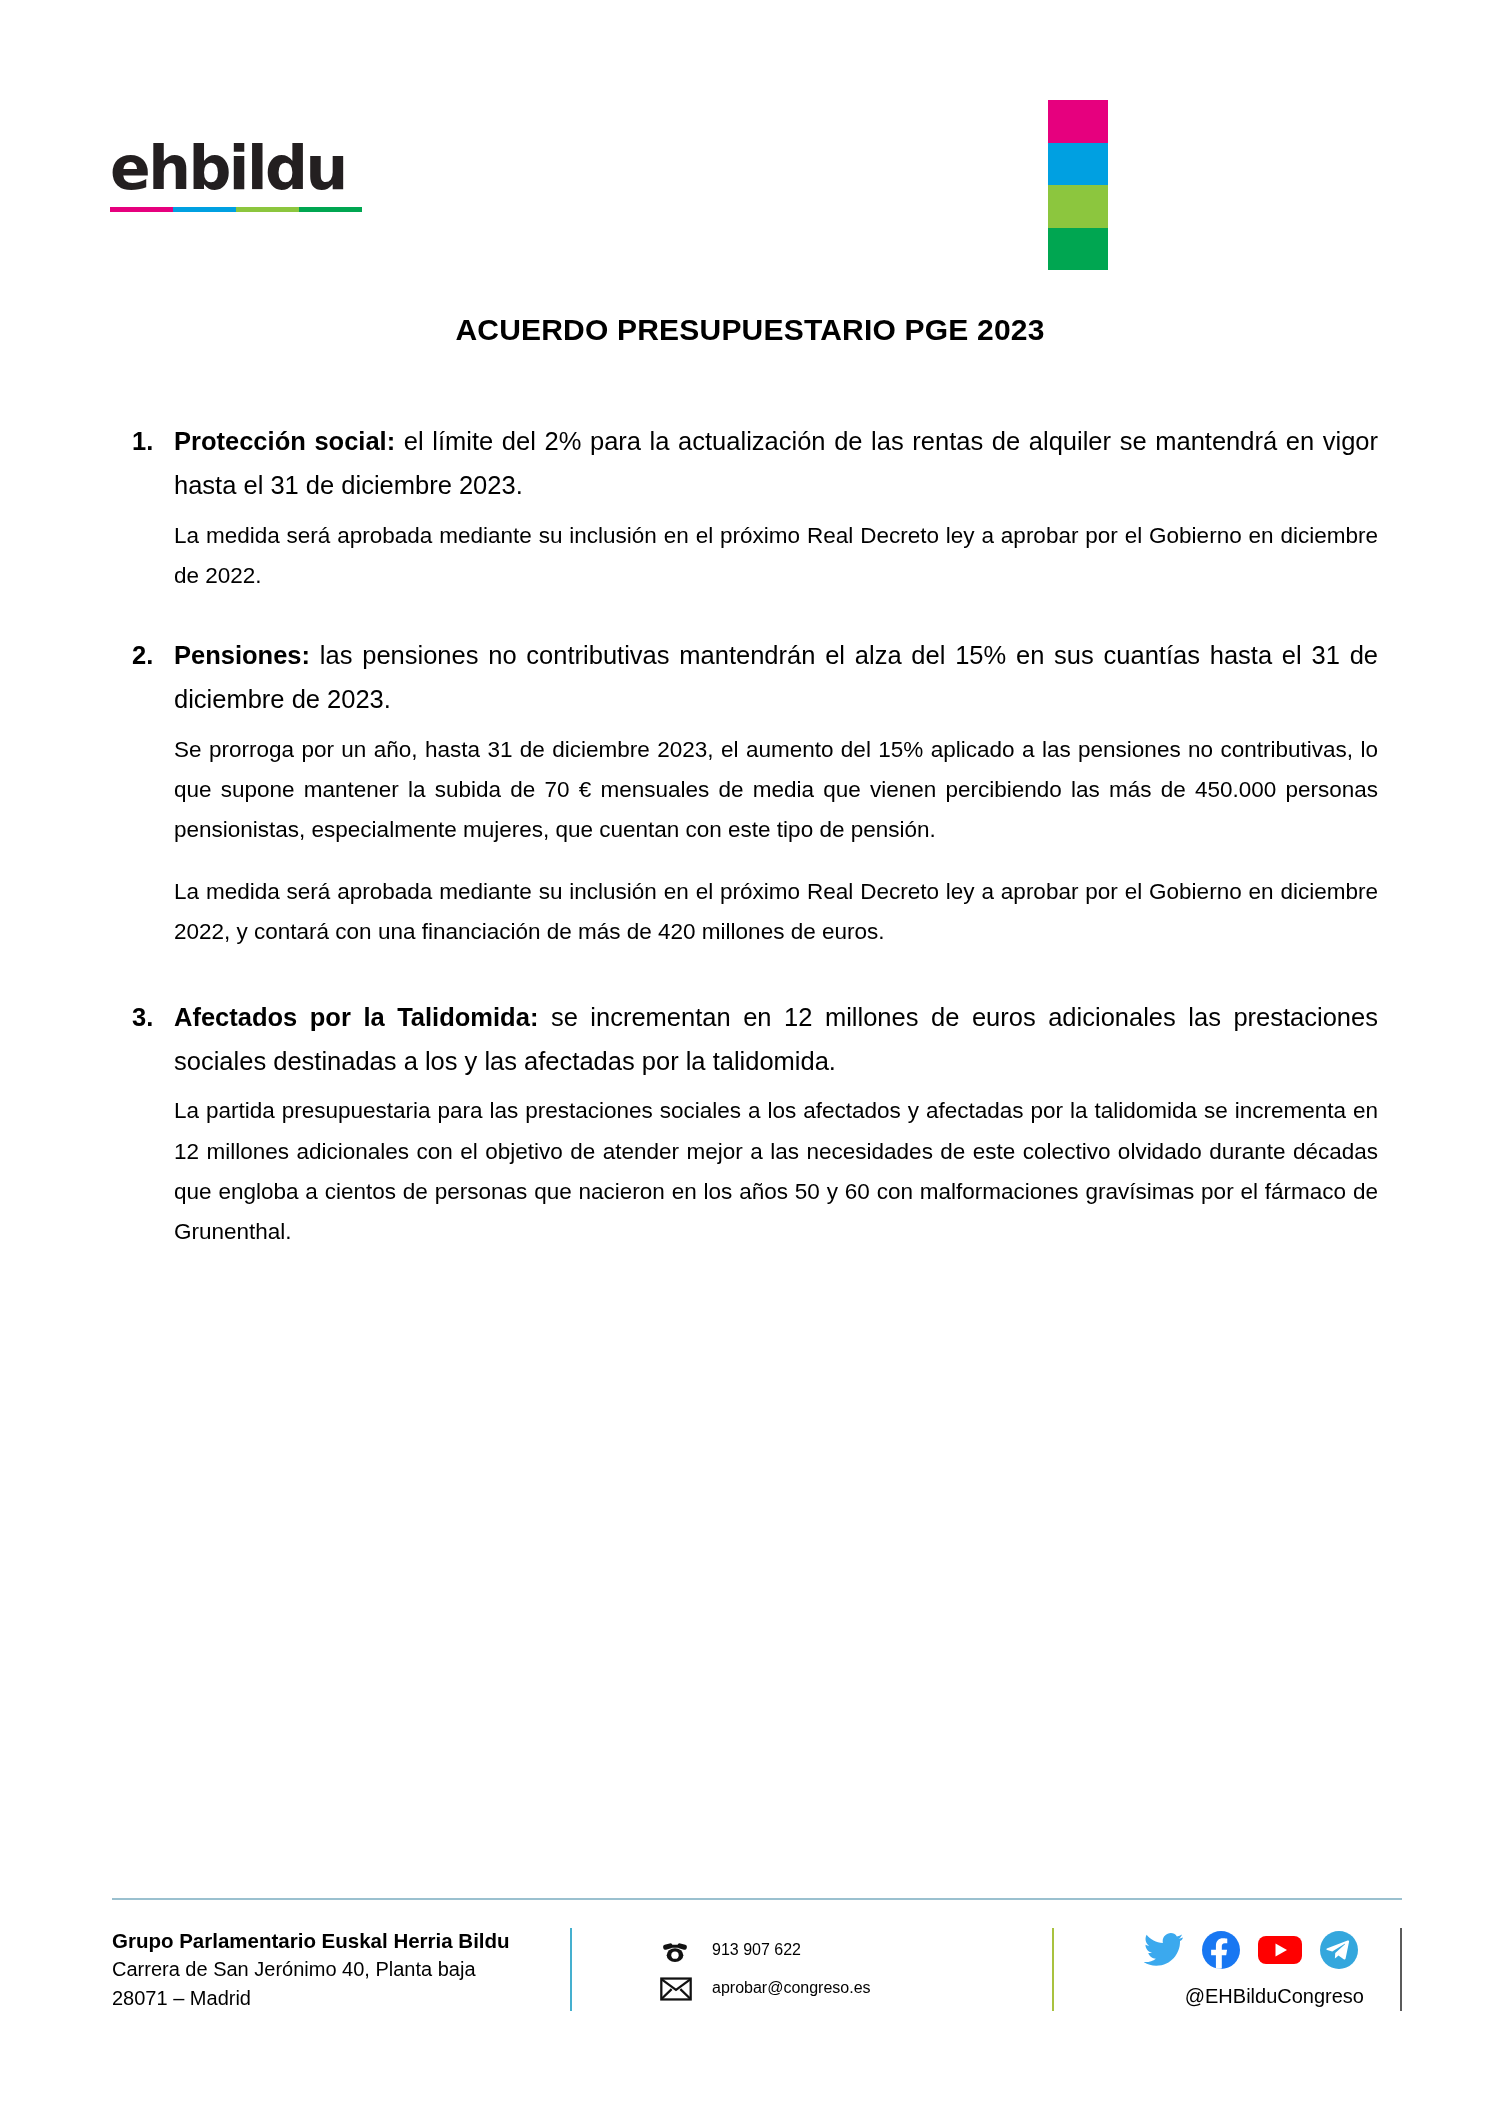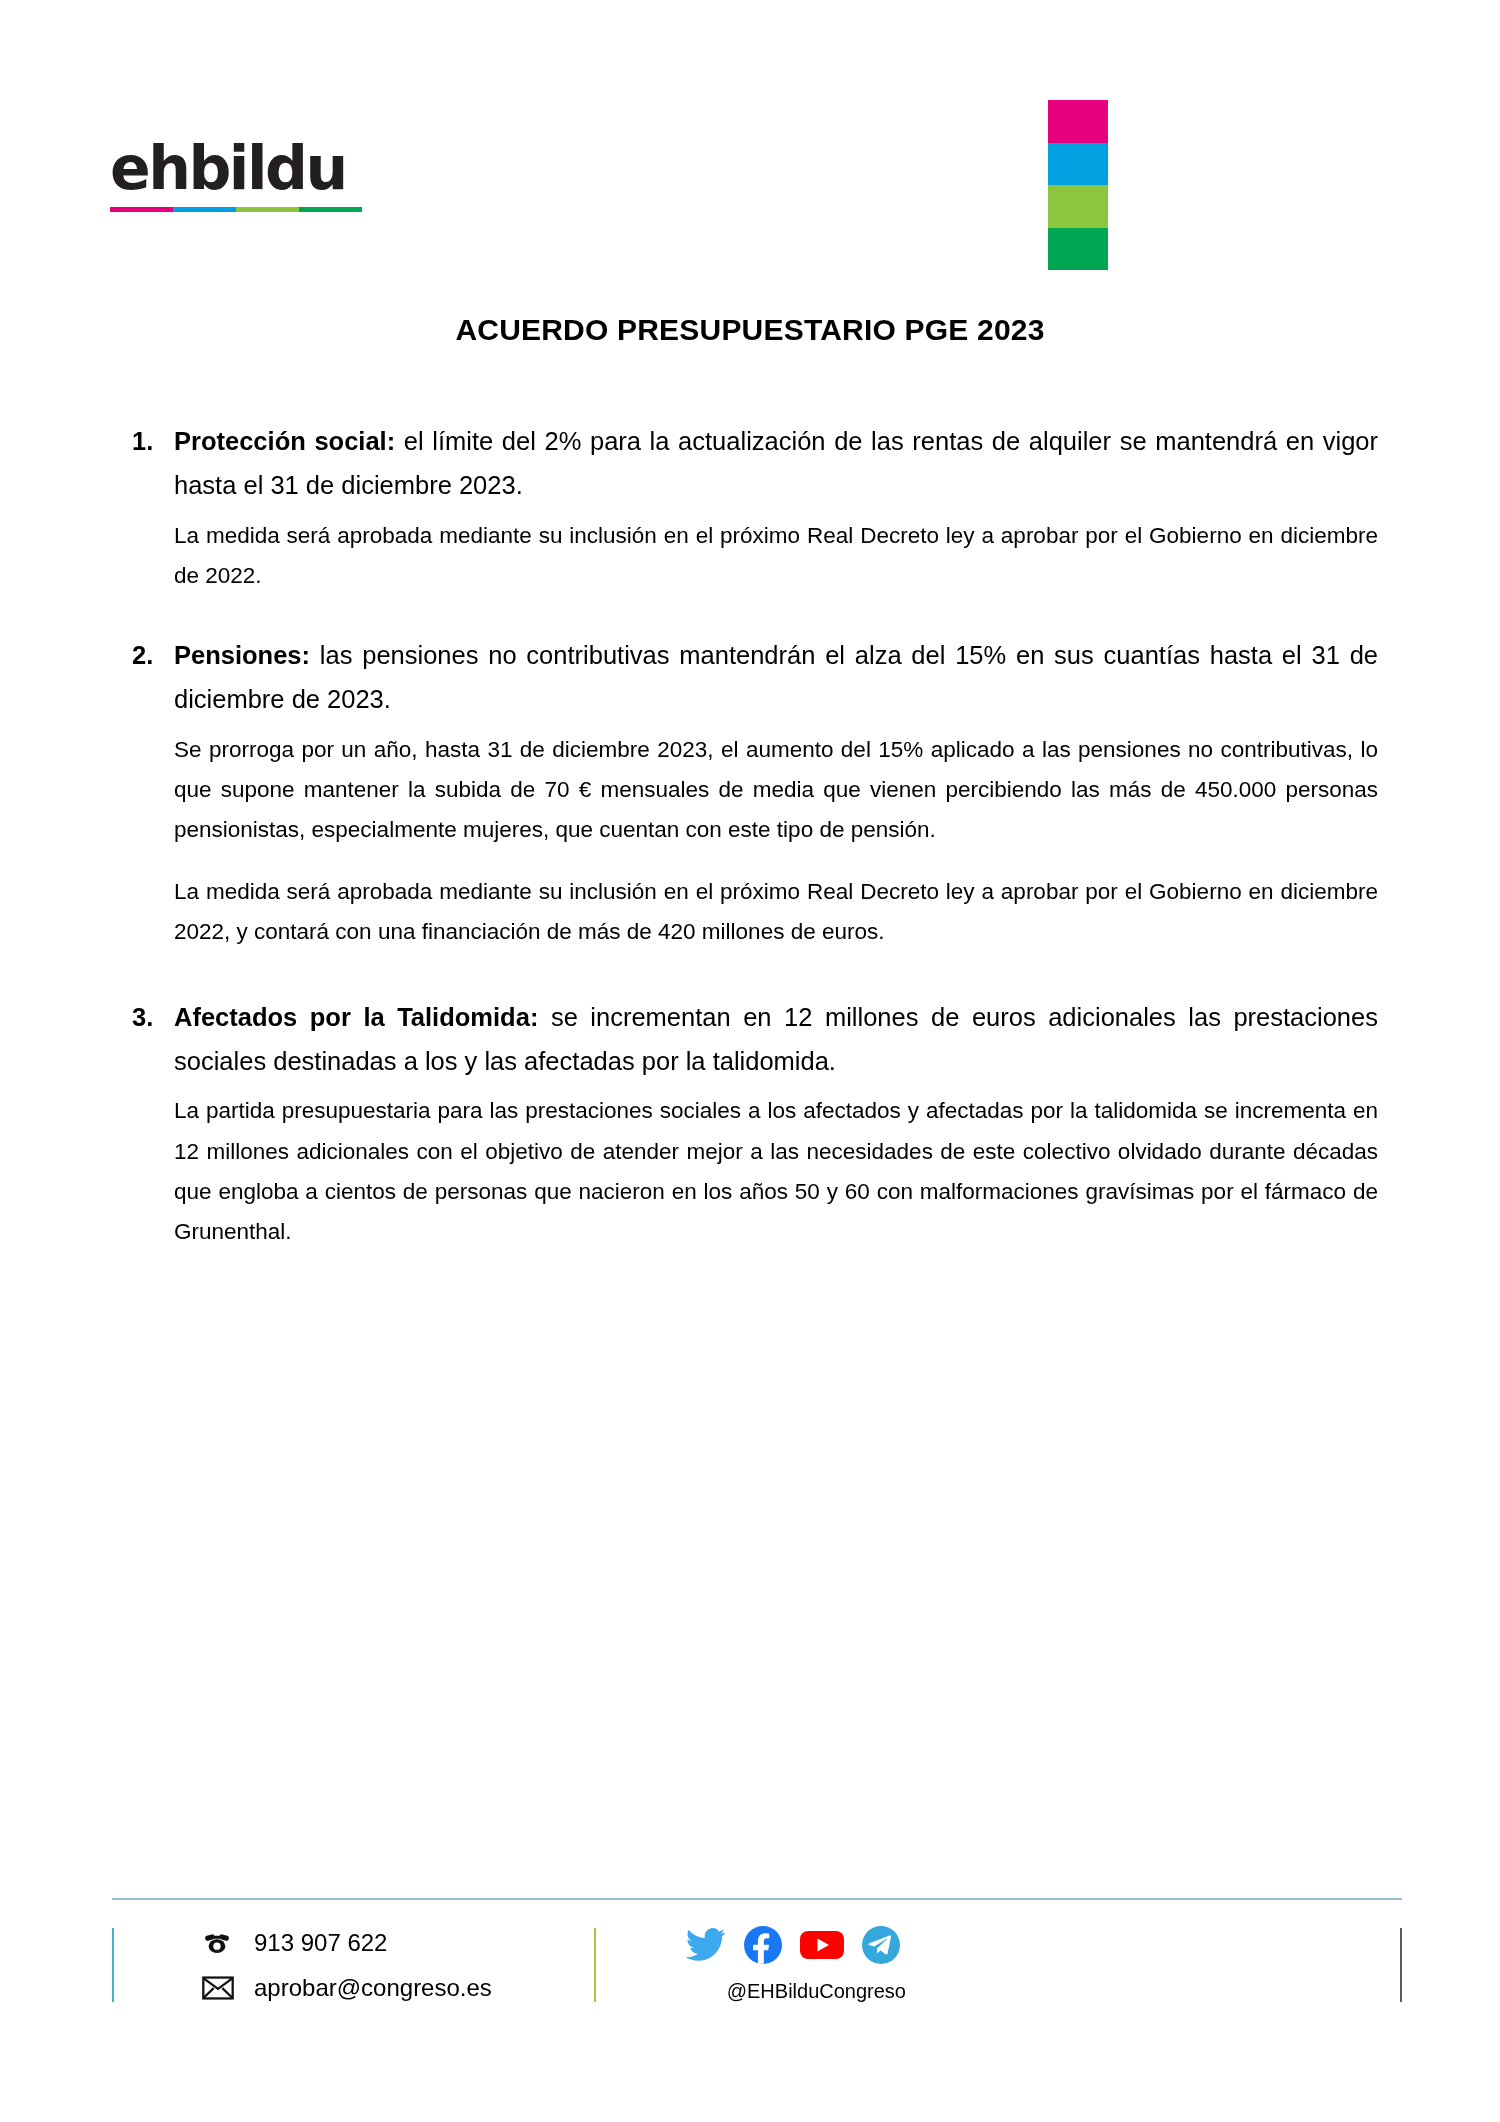--- a/index.html
+++ b/index.html
@@ -180,21 +180,21 @@
     margin-bottom: 14px;
   }
   .contact-row:last-child { margin-bottom: 0; }
   .contact-ico {
     flex: 0 0 52px;
     display: flex;
     align-items: center;
     justify-content: flex-start;
   }
   .contact-val {
-    font-size: 24px;
+    font-size: 16px;
     color: #000;
     line-height: 1.3;
   }
 
   .social-icons {
     display: flex;
     align-items: center;
     gap: 18px;
     margin-bottom: 14px;
   }
@@ -271,20 +271,25 @@
       </div>
     </div>
 
   </div>
 
   <div class="footer">
     <div class="footer-rule"></div>
 
     <div class="footer-cols">
 
+      <div class="fcol fcol-address">
+        <div class="org-name">Grupo Parlamentario Euskal Herria Bildu</div>
+        <div class="org-line">Carrera de San Jerónimo 40, Planta baja</div>
+        <div class="org-line">28071 – Madrid</div>
+      </div>
 
       <div class="vdiv cyan"></div>
 
       <div class="fcol fcol-contact">
         <div class="contact-row">
           <div class="contact-ico">
             <svg width="30" height="24" viewBox="0 0 32 26" aria-hidden="true">
               <ellipse cx="16" cy="17.5" rx="9" ry="7.5" fill="#111"></ellipse>
               <circle cx="16" cy="17.5" r="4" fill="#fff"></circle>
               <rect x="3" y="5.5" width="10.5" height="5.5" rx="2.4" fill="#111" transform="rotate(-16 8 8)"></rect>

